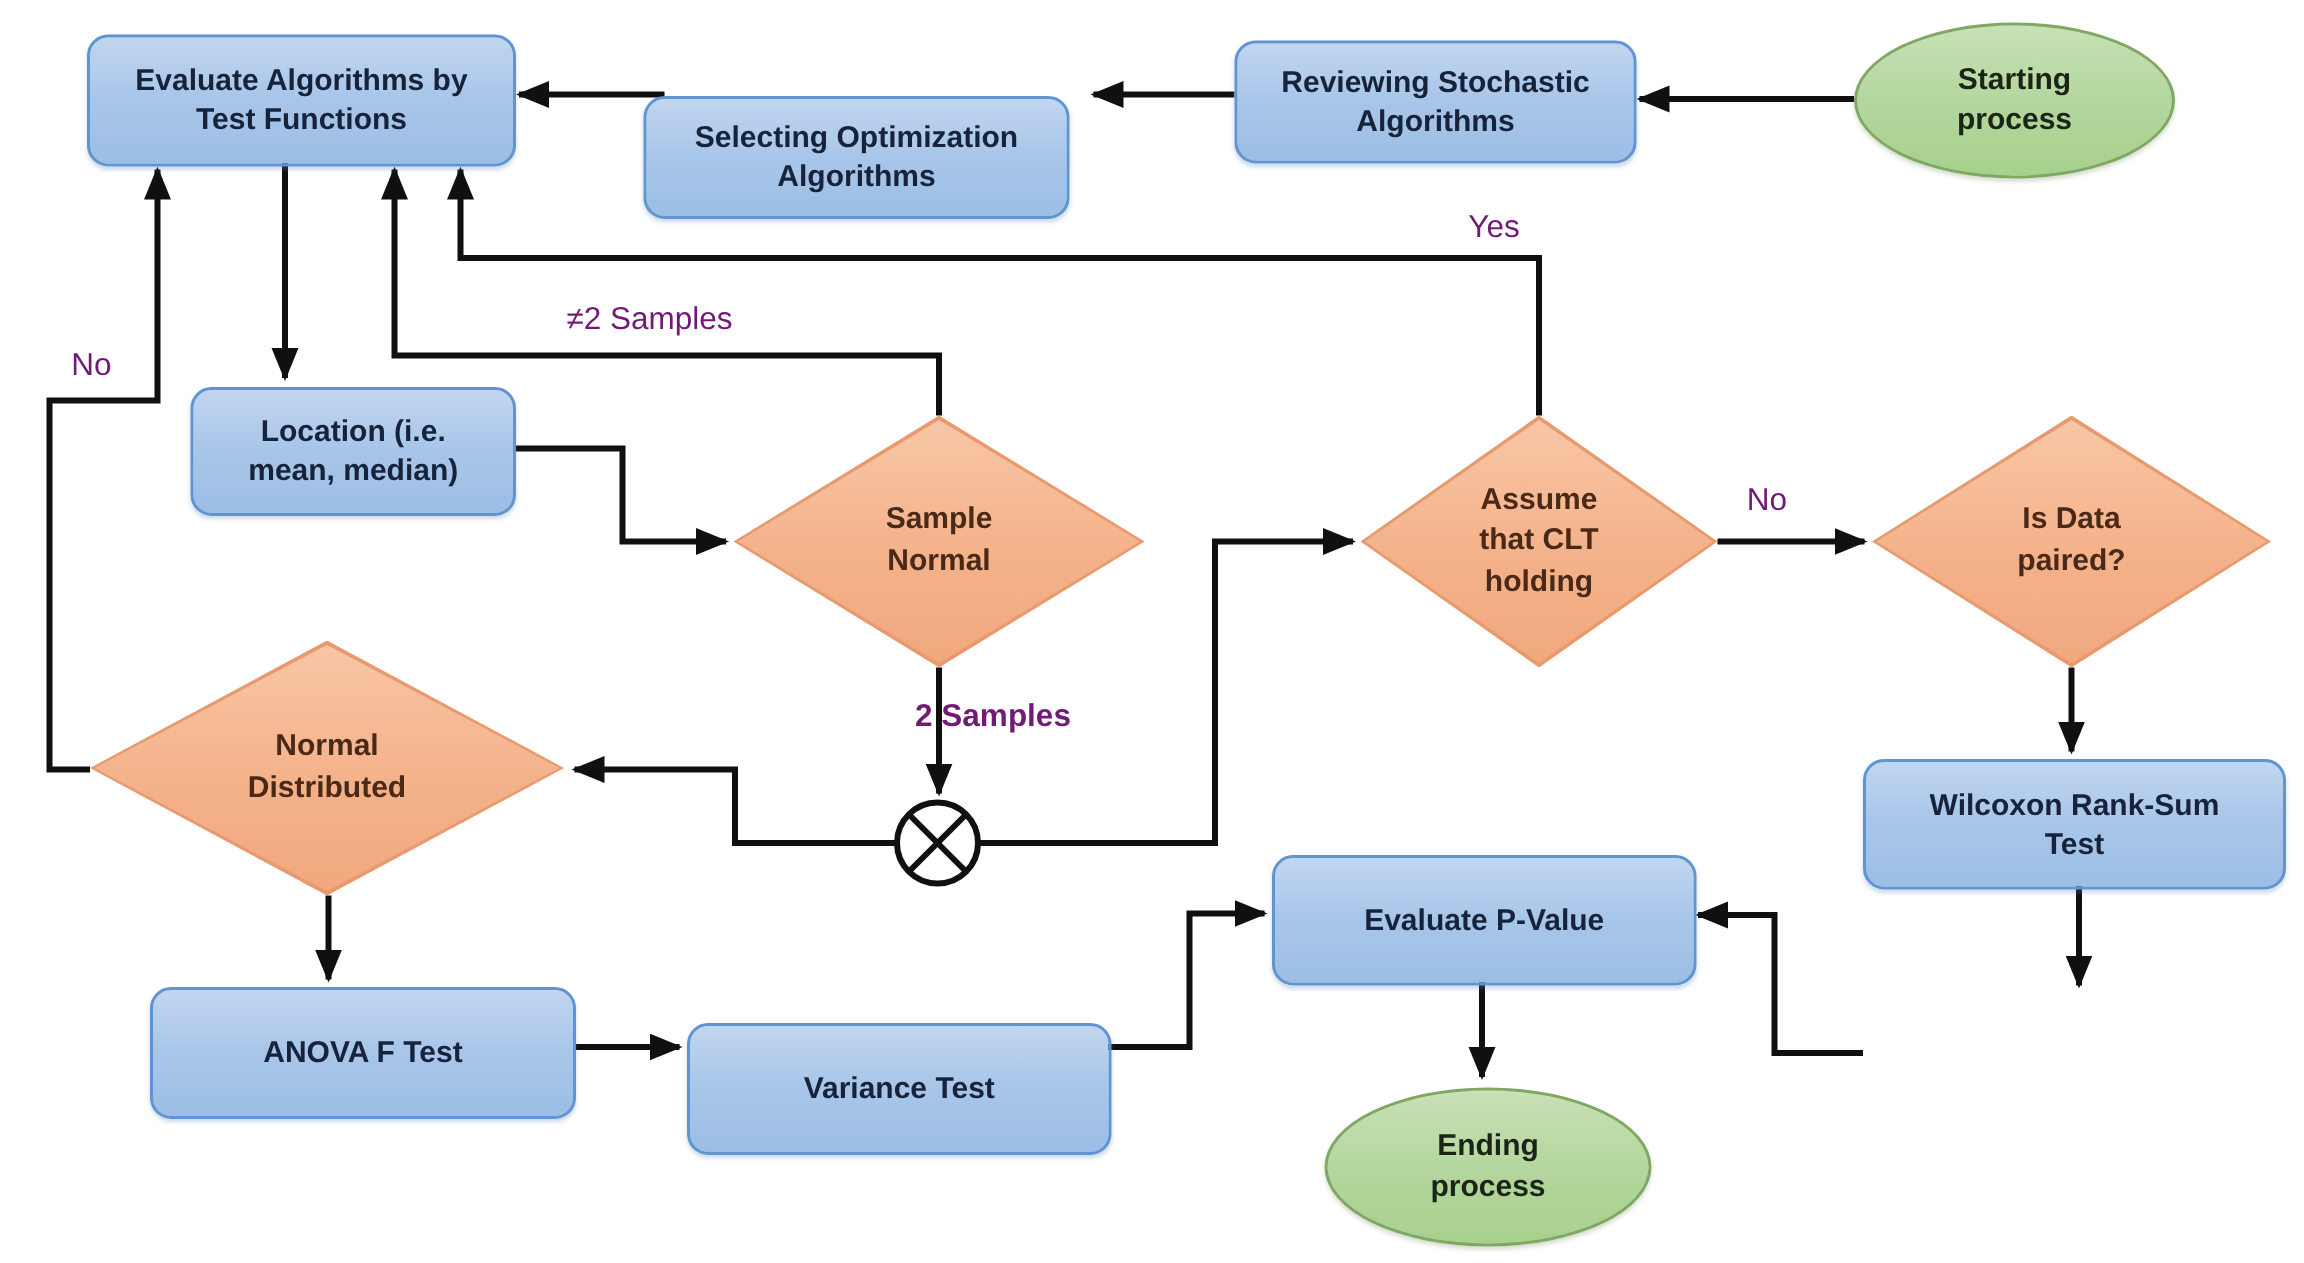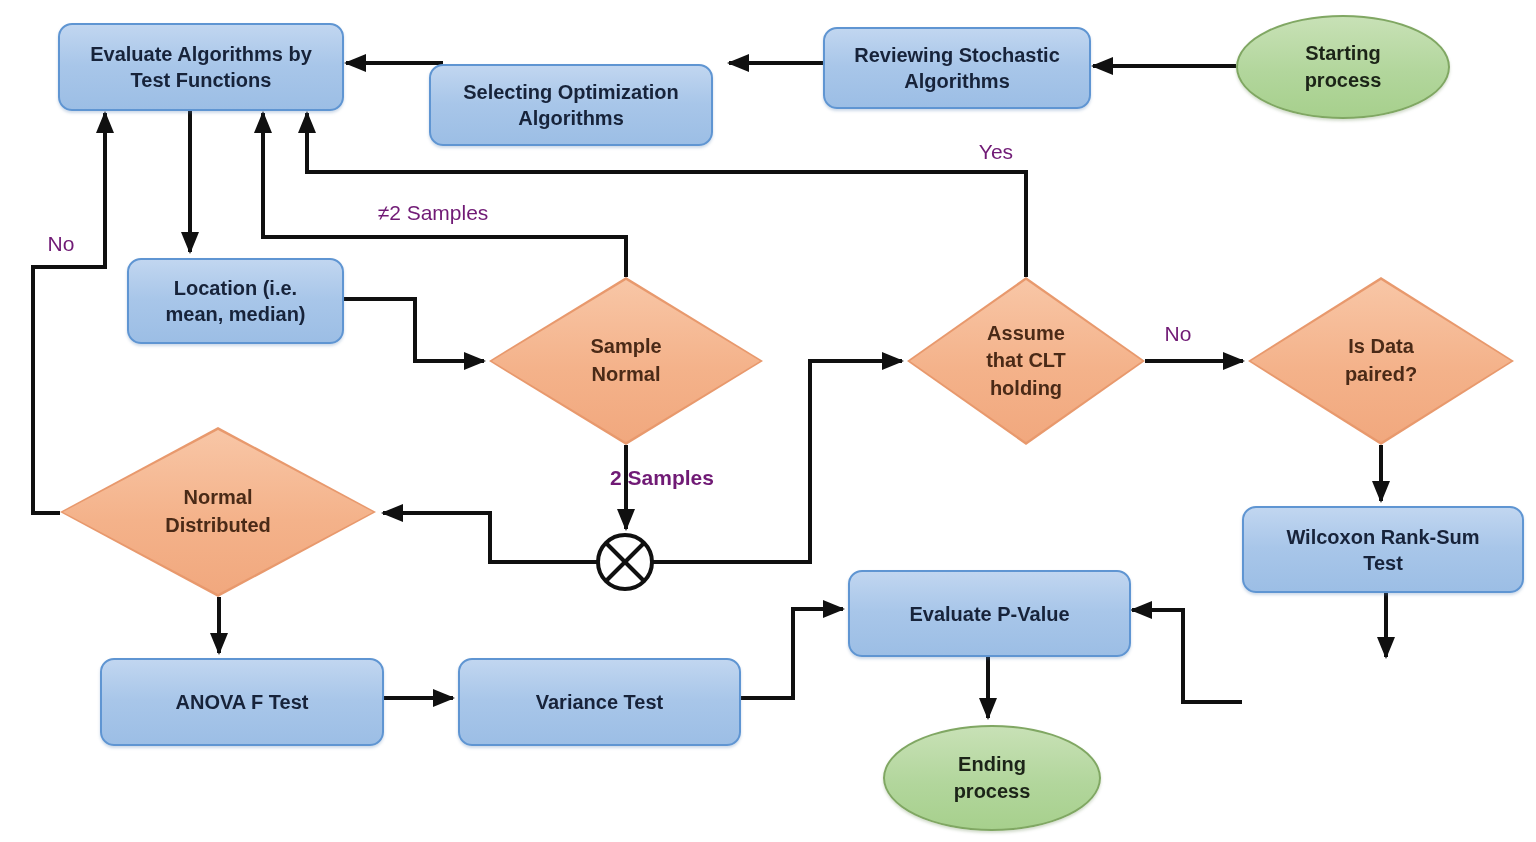--- a/index.html
+++ b/index.html
@@ -146,21 +146,21 @@
     <span class="label">Evaluate Algorithms by
 Test Functions</span>
   </div>
   <div class="node process" style="left:127px; top:258px; width:213px; height:82px;">
     <span class="label">Location (i.e.
 mean, median)</span>
   </div>
   <div class="node process" style="left:100px; top:658px; width:280px; height:84px;">
     <span class="label">ANOVA F Test</span>
   </div>
-  <div class="node process" style="left:458px; top:658px; width:279px; height:84px;">
+  <div class="node process" style="left:458px; top:682px; width:279px; height:84px;">
     <span class="label">Variance Test</span>
   </div>
   <div class="node process" style="left:848px; top:570px; width:279px; height:83px;">
     <span class="label">Evaluate P-Value</span>
   </div>
   <div class="node process" style="left:1242px; top:506px; width:278px; height:83px;">
     <span class="label">Wilcoxon Rank-Sum
 Test</span>
   </div>
 

